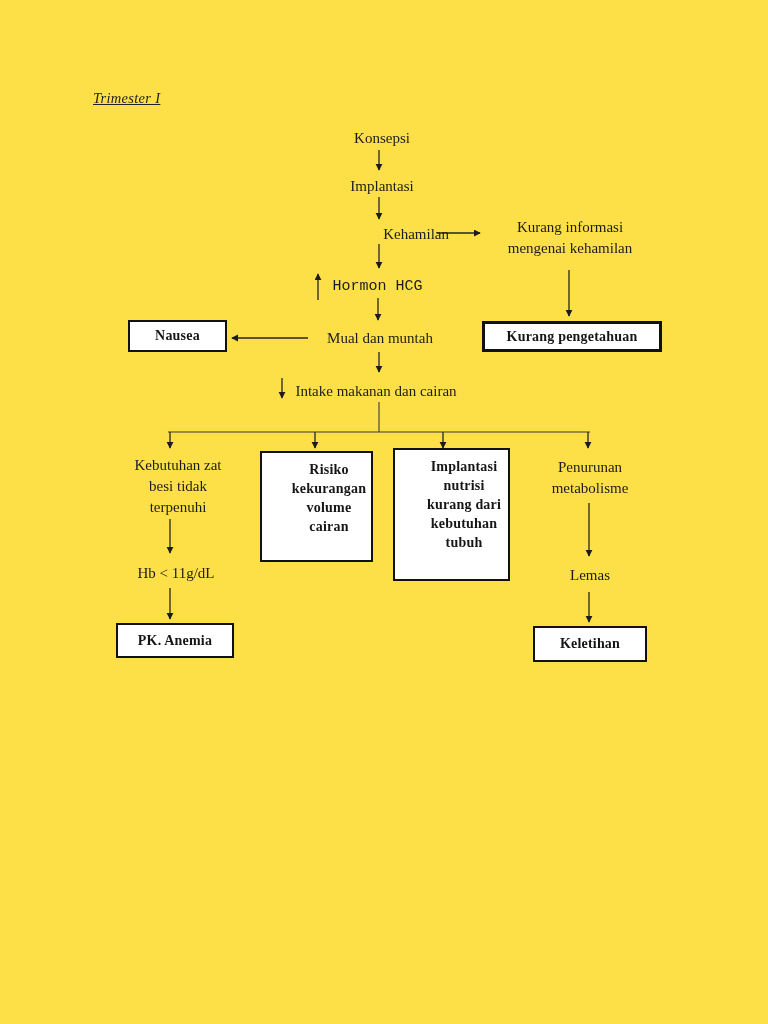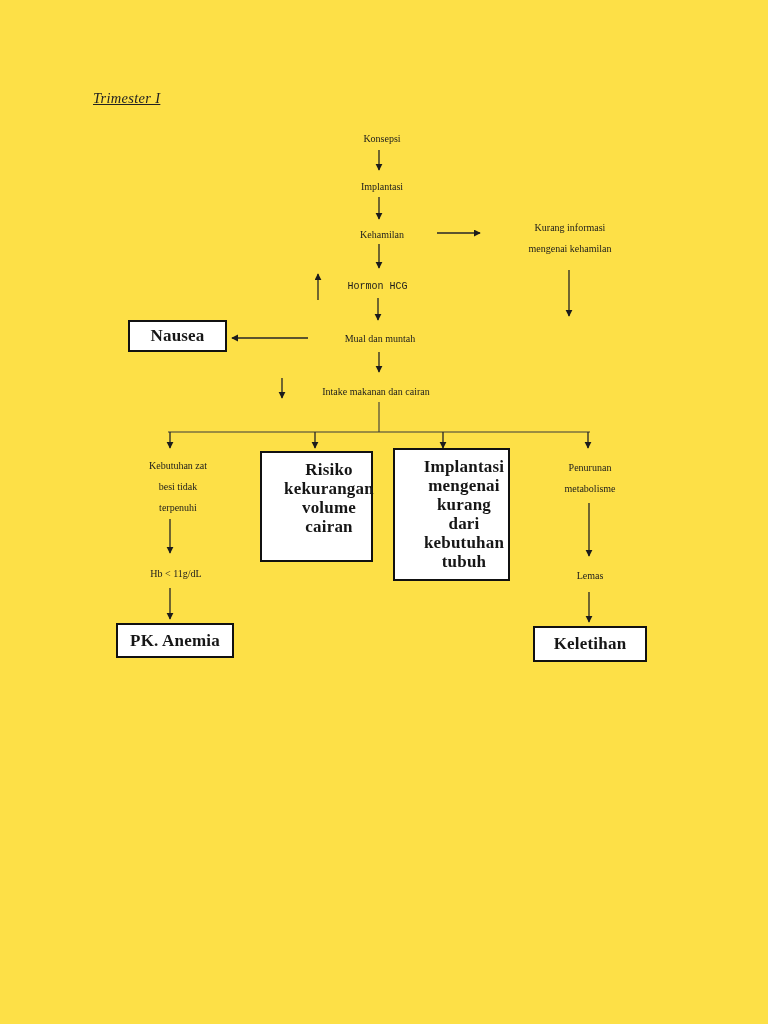--- a/index.html
+++ b/index.html
@@ -25,37 +25,37 @@
   .connectors {
     position: absolute;
     left: 0; top: 0;
     width: 768px; height: 1024px;
   }
   .connectors line { stroke: #262626; stroke-width: 1.3; }
   .connectors line.plain { stroke: #3a3a3a; stroke-width: 1.1; }
   .node {
     position: absolute;
     text-align: center;
-    font-size: 10px;
+    font-size: 15px;
     line-height: 21px;
     color: #1c1c1c;
   }
   .node.single { white-space: nowrap; }
   .node .ln { display: block; }
   .obox {
     position: absolute;
     box-sizing: border-box;
     border: 2.5px solid #111;
     background: #fff;
     display: flex;
     align-items: center;
     justify-content: center;
     text-align: center;
     font-weight: bold;
-    font-size: 17px;
+    font-size: 14px;
     letter-spacing: 0.2px;
     color: #161616;
   }
   .obox.kp { border-width: 3px; }
   .obox.tall {
     align-items: flex-start;
     line-height: 19px;
     padding-left: 25px;
   }
   .obox .ln { display: block; }
@@ -93,21 +93,21 @@
     <line x1="170" y1="519" x2="170" y2="553" marker-end="url(#ah)"></line>
     <line x1="170" y1="588" x2="170" y2="619" marker-end="url(#ah)"></line>
     <line x1="589" y1="503" x2="589" y2="556" marker-end="url(#ah)"></line>
     <line x1="589" y1="592" x2="589" y2="622" marker-end="url(#ah)"></line>
   </svg>
 
   <div class="node single" style="left:322px; top:128px; width:120px;">Konsepsi</div>
 
   <div class="node single" style="left:322px; top:176px; width:120px;">Implantasi</div>
 
-  <div class="node single" style="left:322px; top:224px; width:120px;">Kehamilan</div>
+  <div class="node single" style="left:329px; top:224px; width:120px;text-align:right;">Kehamilan</div>
 
   <div class="node" style="left:495px; top:217px; width:150px;">
     <span class="ln">Kurang informasi</span>
     <span class="ln">mengenai kehamilan</span>
   </div>
 
   <div class="node single" style="left:315px; top:276px; width:125px;font-family:Liberation Mono, monospace;">Hormon HCG</div>
 
   <div class="node single" style="left:310px; top:328px; width:140px;">Mual dan muntah</div>
 
@@ -125,33 +125,36 @@
     <span class="ln">Penurunan</span>
     <span class="ln">metabolisme</span>
   </div>
 
   <div class="node single" style="left:530px; top:565px; width:120px;">Lemas</div>
 
   <div class="obox" style="left:128px; top:320px; width:99px; height:32px;">
     <span>Nausea</span>
   </div>
 
+  <div class="obox kp" style="left:482px; top:321px; width:180px; height:31px;">
+    <span>Kurang pengetahuan</span>
+  </div>
 
   <div class="obox tall" style="left:260px; top:451px; width:113px; height:111px;">
     <span class="inner">
       <span class="ln">Risiko</span>
       <span class="ln">kekurangan</span>
       <span class="ln">volume cairan</span>
     </span>
   </div>
 
   <div class="obox tall" style="left:393px; top:448px; width:117px; height:133px;">
     <span class="inner">
       <span class="ln">Implantasi</span>
-      <span class="ln">mengenai</span>
+      <span class="ln">nutrisi</span>
       <span class="ln">kurang dari</span>
       <span class="ln">kebutuhan</span>
       <span class="ln">tubuh</span>
     </span>
   </div>
 
   <div class="obox" style="left:533px; top:626px; width:114px; height:36px;">
     <span>Keletihan</span>
   </div>
 

